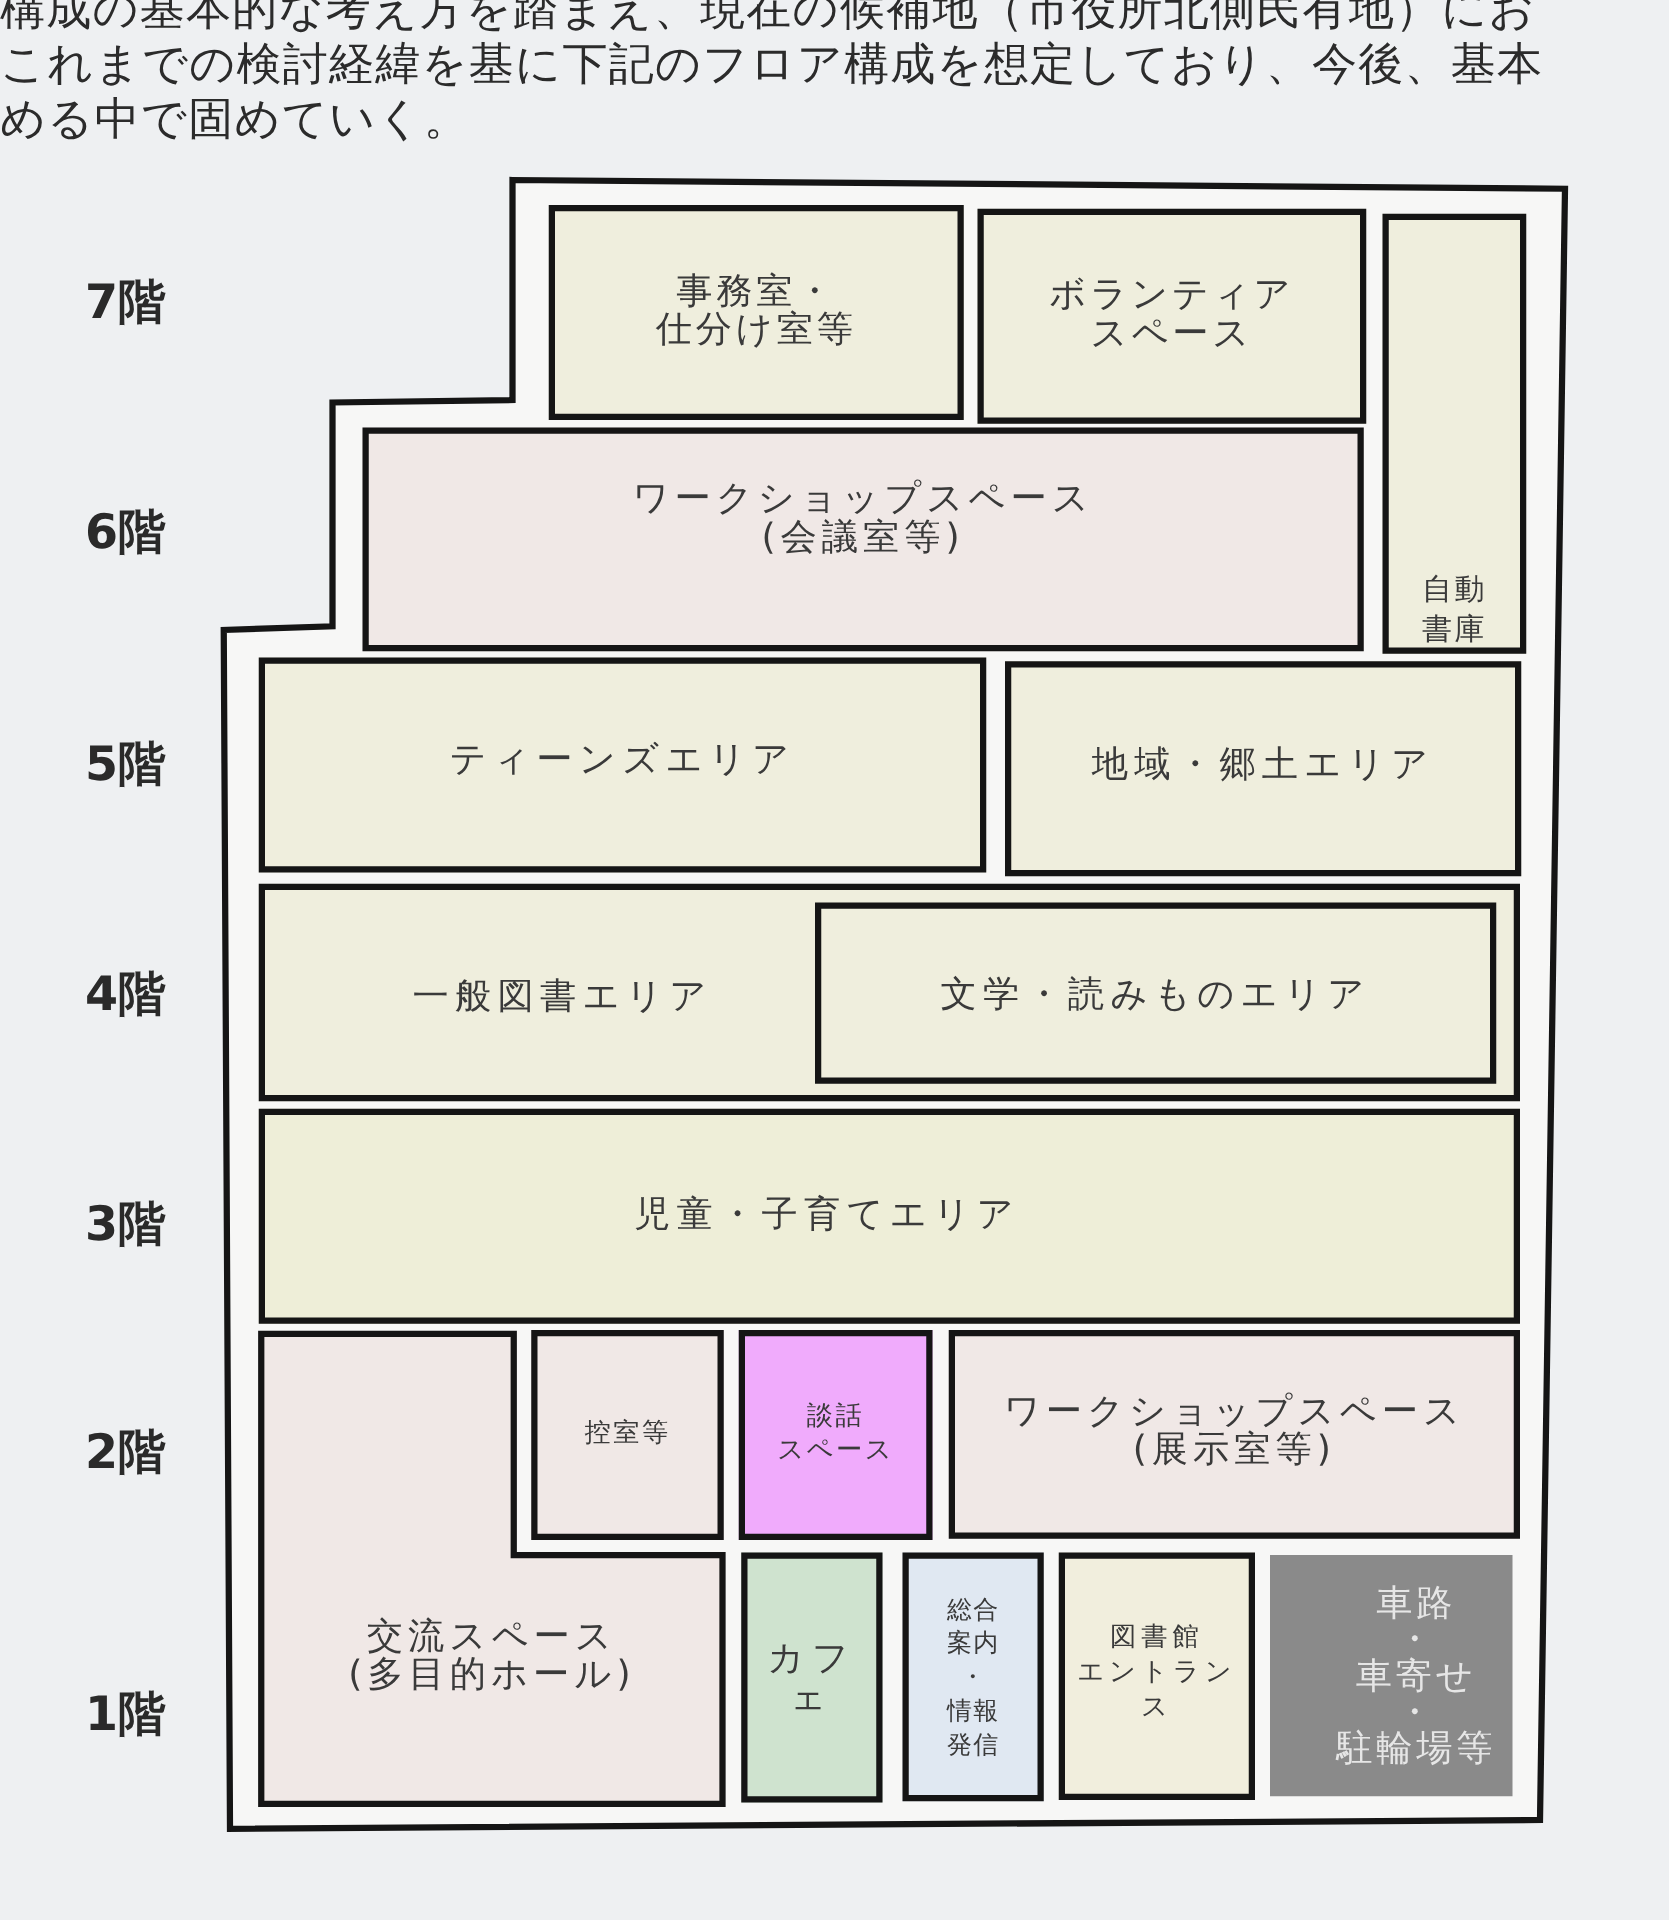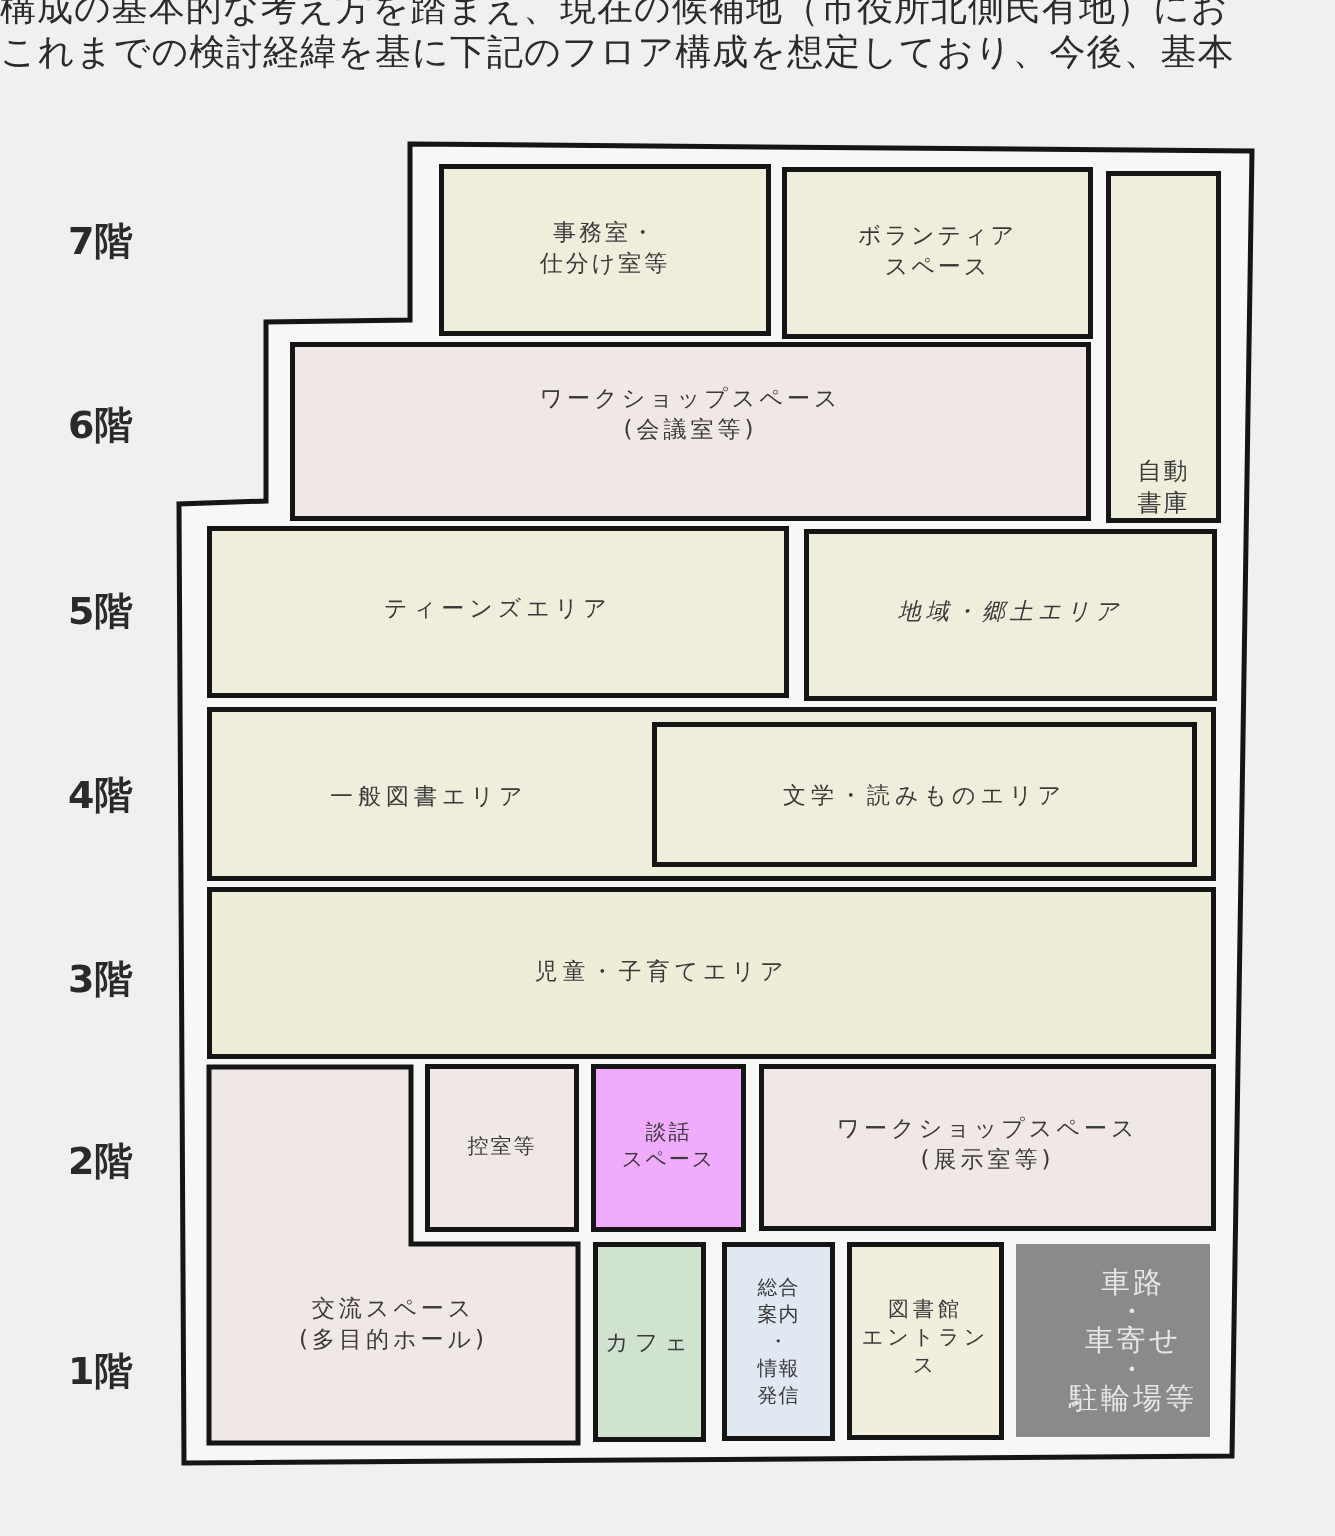--- a/index.html
+++ b/index.html
@@ -41,37 +41,38 @@
       top: 0;
     }
     .room {
       position: absolute;
       box-sizing: border-box;
       border: 5px solid #151515;
       display: flex;
       align-items: center;
       justify-content: center;
       text-align: center;
-      font-size: 23px;
+      font-size: 29px;
       line-height: 31px;
       color: #3a3a3a;
       letter-spacing: 3px;
       white-space: pre-line;
     }
     .room.noborder { border: none; }
     .room.small { font-size: 21px; line-height: 27px; letter-spacing: 2px; }
     .room.vert { font-size: 24px; line-height: 32px; letter-spacing: 0; }
     .room .txt { position: relative; }
   </style>
 </head>
 <body>
 
 <div class="intro">
   <div>構成の基本的な考え方を踏まえ、現在の候補地（市役所北側民有地）にお</div>
   <div>これまでの検討経緯を基に下記のフロア構成を想定しており、今後、基本</div>
+  <div>める中で固めていく。</div>
 </div>
 
 <div class="floor-label" style="top:216px;">7階</div>
 <div class="floor-label" style="top:400px;">6階</div>
 <div class="floor-label" style="top:586px;">5階</div>
 <div class="floor-label" style="top:770px;">4階</div>
 <div class="floor-label" style="top:954px;">3階</div>
 <div class="floor-label" style="top:1136px;">2階</div>
 <div class="floor-label" style="top:1346px;">1階</div>
 
@@ -96,21 +97,21 @@
 
 <div class="room" style="left:290px; top:342px; width:801px; height:179px; background:#f0e8e6;">
   <span class="txt" style="top:-18px; letter-spacing:4px;">ワークショップスペース
 (会議室等)</span>
 </div>
 
 <div class="room" style="left:207px; top:526px; width:582px; height:172px; background:#efeedd;font-family:Liberation Serif, serif;">
   <span class="txt" style="top:-4px; letter-spacing:5px;">ティーンズエリア</span>
 </div>
 <div class="room" style="left:804px; top:529px; width:413px; height:172px; background:#efeedd;">
-  <span class="txt" style="top:-4px; letter-spacing:5px;font-style:italic;">地域・郷土エリア</span>
+  <span class="txt" style="top:-4px; letter-spacing:5px;">地域・郷土エリア</span>
 </div>
 
 <div class="room" style="left:207px; top:707px; width:1009px; height:174px; background:#efeedd; justify-content:flex-start;">
   <span class="txt" style="left:118px; top:2px; letter-spacing:5px;">一般図書エリア</span>
 </div>
 <div class="room" style="left:652px; top:722px; width:545px; height:145px; background:#efeedd;">
   <span class="txt" style="top:1px; letter-spacing:5px;">文学・読みものエリア</span>
 </div>
 
 <div class="room" style="left:207px; top:887px; width:1009px; height:172px; background:#eeeed8;">

